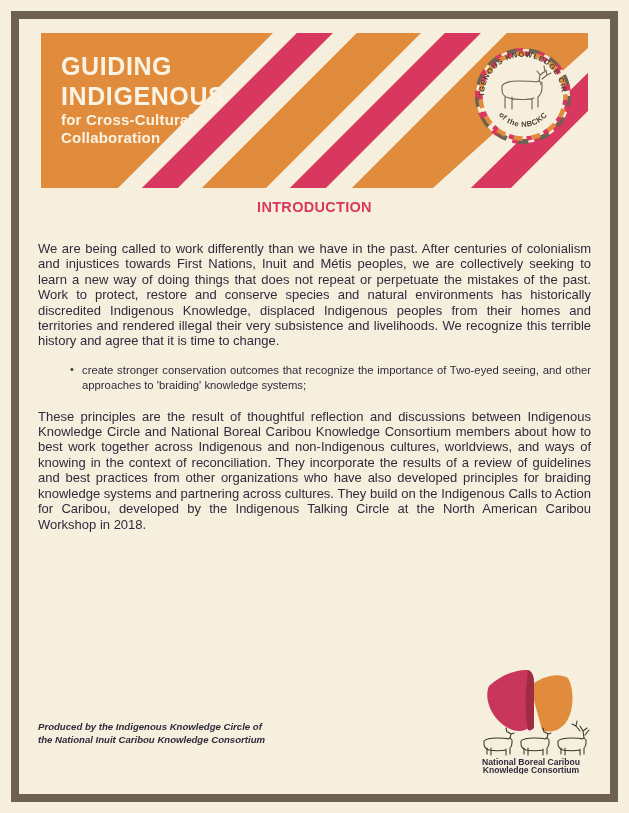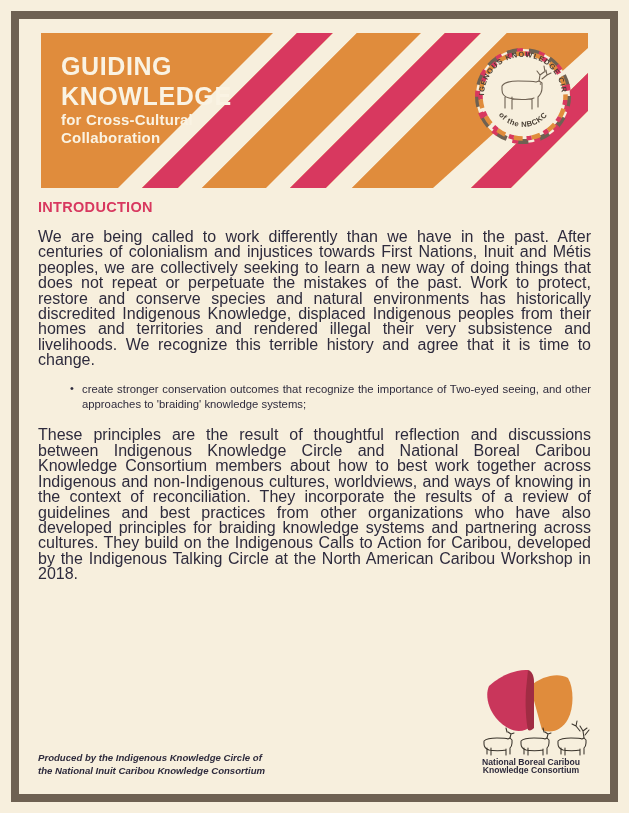--- a/index.html
+++ b/index.html
@@ -93,25 +93,26 @@
     position: absolute;
     left: 19px;
     top: 180px;
     width: 553px;
   }
   .section-heading {
     color: #d8385f;
     font-size: 14.5px;
     font-weight: bold;
     letter-spacing: 0.3px;
-    margin: 0 0 14px 0;
+    margin: 0 0 26px 0;
+    text-align: center;
   }
   p.body-text {
     color: #2e2b3d;
-    font-size: 16px;
+    font-size: 13px;
     line-height: 15.4px;
     text-align: justify;
     margin: 0 0 14px 0;
   }
   ul.principle-list {
     margin: 0 0 15px 0;
     padding: 0 0 0 32px;
     list-style: none;
   }
   ul.principle-list li {
@@ -129,21 +130,21 @@
     left: 0;
     top: -1px;
     color: #2e2b3d;
     font-size: 11px;
   }
 
   
   .footer-credit {
     position: absolute;
     left: 19px;
-    bottom: 17px;
+    bottom: 48px;
     width: 330px;
     color: #2e2b3d;
     font-size: 9.6px;
     line-height: 13px;
     font-style: italic;
     font-weight: bold;
   }
   .footer-credit span { display: block; }
 
   .nbckc-logo {
@@ -176,21 +177,21 @@
           <polygon points="440,0 466,0 311,155 285,155" fill="#f7efdd"></polygon>
           <polygon points="466,0 547,0 547,15 392,155 311,155" fill="#e08c3c"></polygon>
           <polygon points="547,15 547,40 430,155 392,155" fill="#f7efdd"></polygon>
           <polygon points="547,40 547,78 470,155 430,155" fill="#d8385f"></polygon>
           <polygon points="547,78 547,155 470,155" fill="#f7efdd"></polygon>
         </g>
       </svg>
 
       <div class="banner-title">
         <span class="l1">GUIDING</span>
-        <span class="l2">KNOWLEDGE</span>
+        <span class="l2">INDIGENOUS</span>
         <span class="l3">for Cross-Cultural</span>
         <span class="l4">Collaboration</span>
       </div>
 
       <svg class="seal" viewBox="0 0 102 102">
         <defs>
           <path id="arcTop" d="M 12,51 A 39,39 0 0 1 90,51"></path>
           <path id="arcBot" d="M 20,51 A 31,31 0 0 0 82,51"></path>
         </defs>
         <circle cx="51" cy="51" r="47" fill="#f7efdd"></circle>

